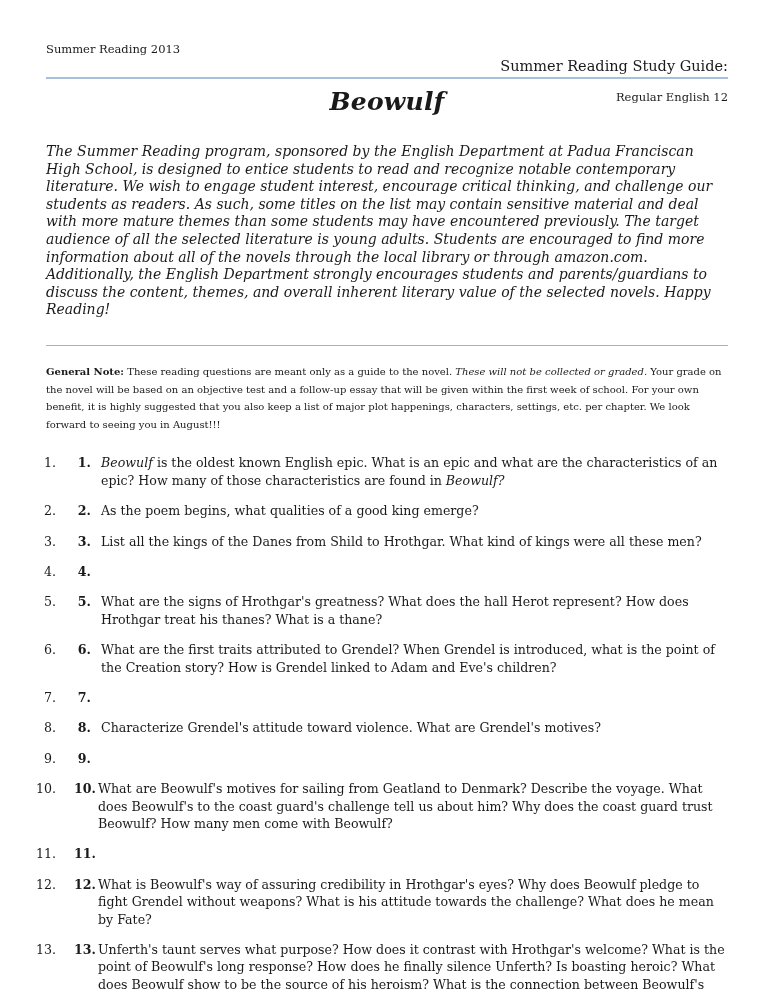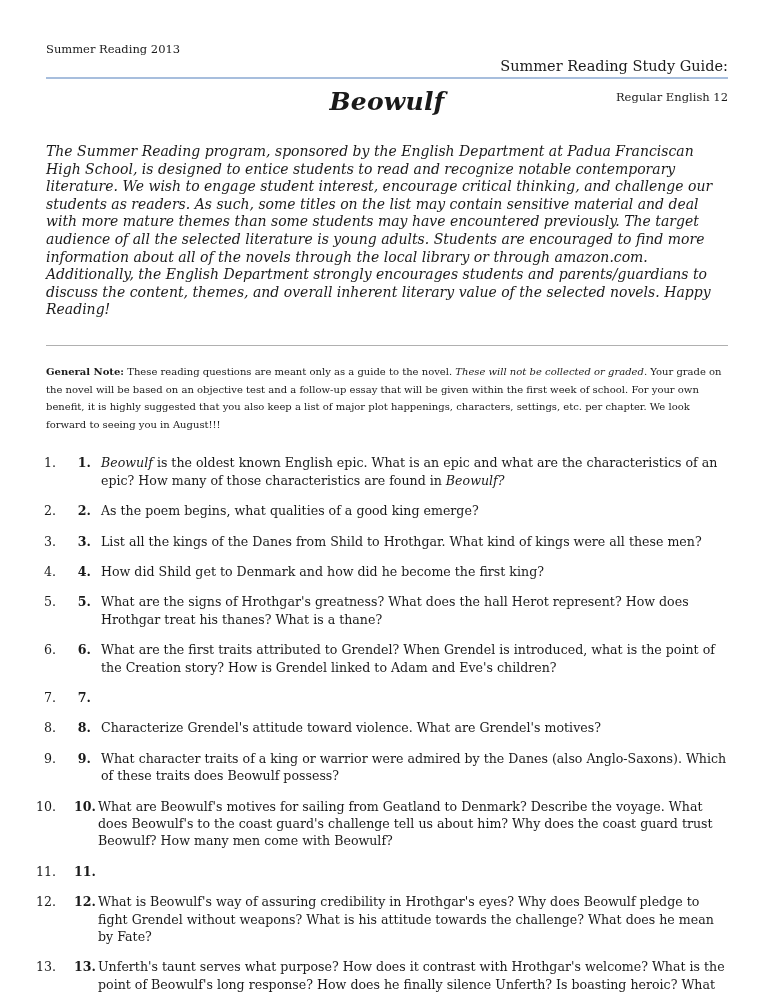--- a/index.html
+++ b/index.html
@@ -142,25 +142,25 @@
   <p class="intro">The Summer Reading program, sponsored by the English Department at Padua Franciscan High School, is designed to entice students to read and recognize notable contemporary literature.  We wish to engage student interest, encourage critical thinking, and challenge our students as readers.  As such, some titles on the list may contain sensitive material and deal with more mature themes than some students may have encountered previously.  The target audience of all the selected literature is young adults.  Students are encouraged to find more information about all of the novels through the local library or through amazon.com.  Additionally, the English Department strongly encourages students and parents/guardians to discuss the content, themes, and overall inherent literary value of the selected novels.  Happy Reading!</p>
 
   <hr class="rule-gray">
 
   <p class="general-note"><span class="lbl">General Note:</span><span> These reading questions are meant only as a guide to the novel.  </span><span class="ital">These will not be collected or graded.</span><span>  Your grade on the novel will be based on an objective test and a follow-up essay that will be given within the first week of school.  For your own benefit, it is highly suggested that you also keep a list of major plot happenings, characters, settings, etc. per chapter.  We look forward to seeing you in August!!!</span></p>
 
   <ol class="questions" id="questions-list">
       <li class="q"><span class="num">1.</span><span><i>Beowulf</i><span> is the oldest known English epic.  What is an epic and what are the characteristics of an epic?  How many of those characteristics are found in </span><i>Beowulf?</i></span></li>
       <li class="q"><span class="num">2.</span><span>As the poem begins, what qualities of a good king emerge?</span></li>
       <li class="q"><span class="num">3.</span><span>List all the kings of the Danes from Shild to Hrothgar.  What kind of kings were all these men?</span></li>
-      <li class="q"><span class="num">4.</span><span>How did Shild get to Denmark and how did he become the first king?</span></li>
+      <li class="q"><span class="num">4.</span></li>
       <li class="q"><span class="num">5.</span><span>What are the signs of Hrothgar's greatness?  What does the hall Herot represent?  How does Hrothgar treat his thanes?  What is a thane?</span></li>
       <li class="q"><span class="num">6.</span><span>What are the first traits attributed to Grendel?  When Grendel is introduced, what is the point of the Creation story?  How is Grendel linked to Adam and Eve's children?</span></li>
       <li class="q"><span class="num">7.</span></li>
       <li class="q"><span class="num">8.</span><span>Characterize Grendel's attitude toward violence.  What are Grendel's motives?</span></li>
-      <li class="q"><span class="num">9.</span><span>What character traits of a king or warrior were admired by the Danes (also Anglo-Saxons).  Which of these traits does Beowulf possess?</span></li>
+      <li class="q"><span class="num">9.</span></li>
       <li class="q wide"><span class="num">10.</span><span>What are Beowulf's motives for sailing from Geatland to Denmark?  Describe the voyage.  What does Beowulf's to the coast guard's challenge tell us about him?  Why does the coast guard trust Beowulf?  How many men come with Beowulf?</span></li>
       <li class="q wide"><span class="num">11.</span></li>
       <li class="q wide"><span class="num">12.</span><span>What is Beowulf's way of assuring credibility in Hrothgar's eyes?  Why does Beowulf pledge to fight Grendel without weapons?  What is his attitude towards the challenge?  What does he mean by Fate?</span></li>
       <li class="q wide"><span class="num">13.</span><span>Unferth's taunt serves what purpose?  How does it contrast with Hrothgar's welcome?  What is the point of Beowulf's long response?  How does he finally silence Unferth?  Is boasting heroic?  What does Beowulf show to be the source of his heroism?  What is the connection between Beowulf's father, Edgetho, and Hrothgar?</span></li>
     </ol>
 
 </div>
 
 </body></html>

